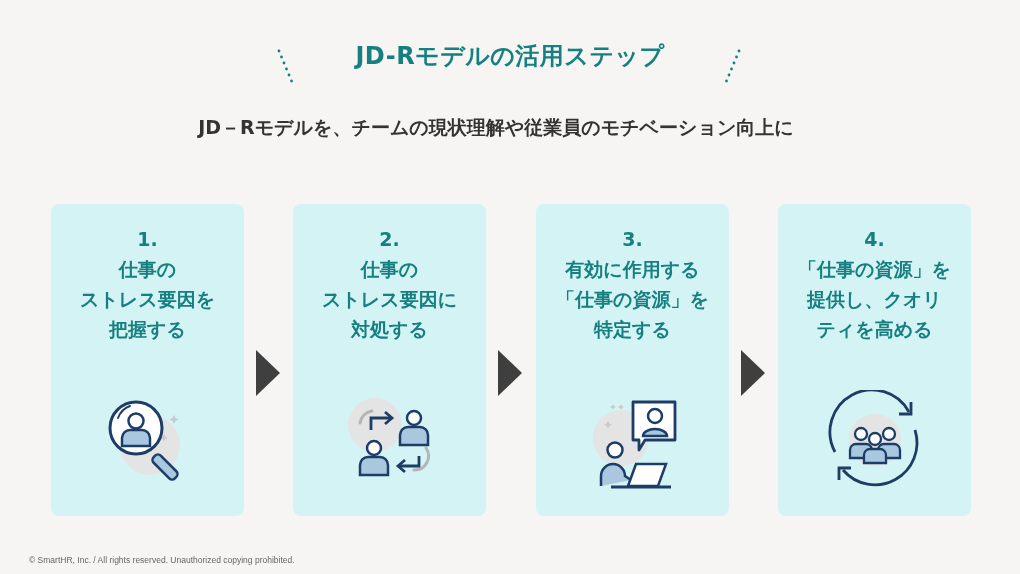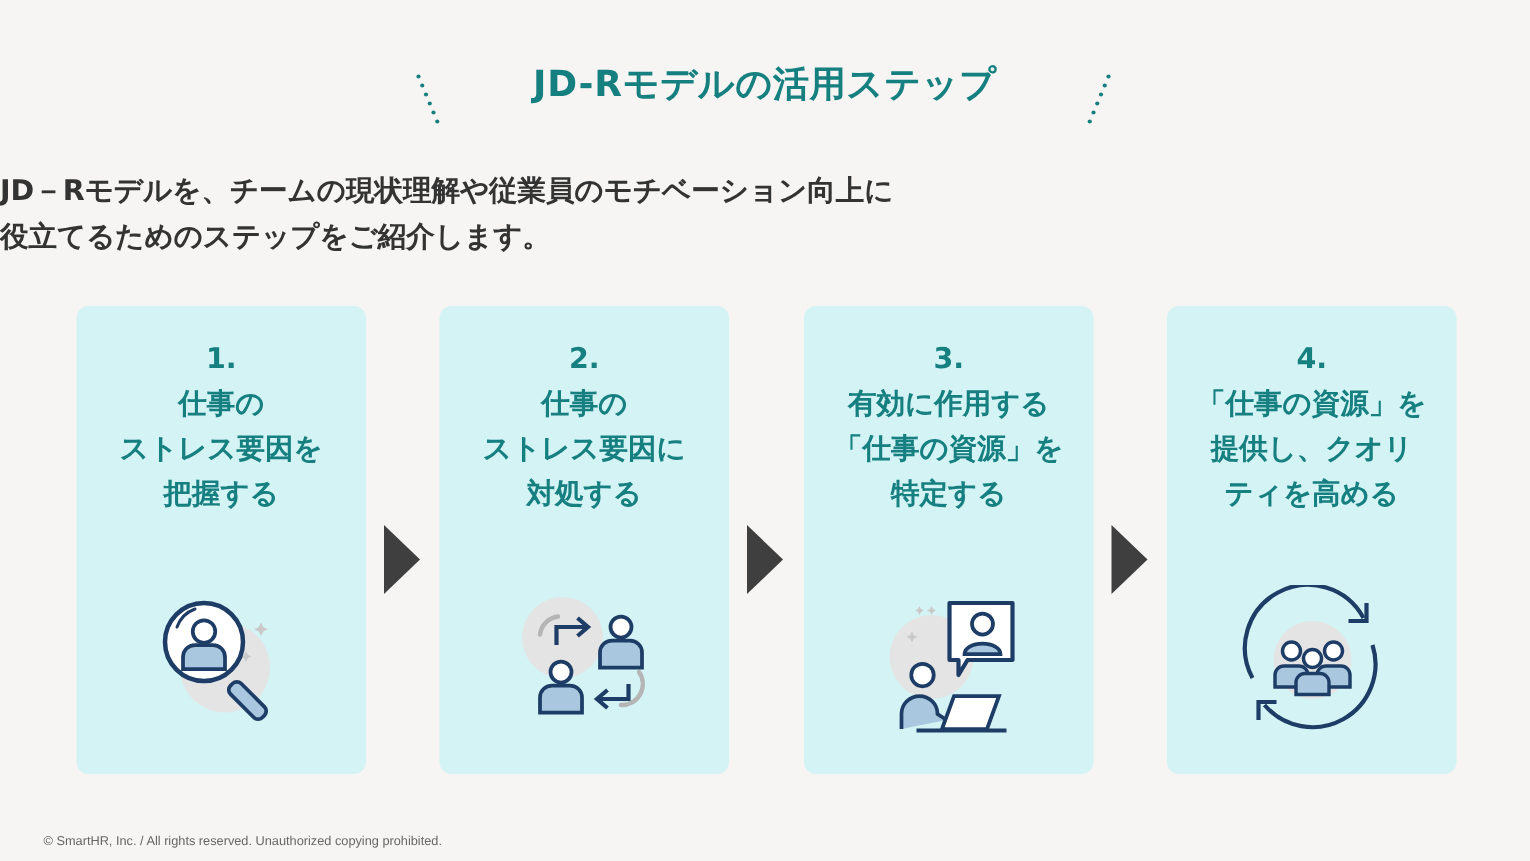--- a/index.html
+++ b/index.html
@@ -3,21 +3,21 @@
 <meta charset="utf-8">
 <style>
   html,body{margin:0;padding:0;}
   body{width:1020px;height:574px;background:#f6f5f3;position:relative;overflow:hidden;
        font-family:"DejaVu Sans","Liberation Sans",sans-serif;}
   .title-wrap{position:absolute;top:40px;left:0;width:1020px;text-align:center;}
   .title{display:inline-block;font-size:24px;font-weight:bold;color:#167f80;letter-spacing:0.5px;}
   .deco{position:absolute;top:48px;width:20px;height:40px;}
   .deco-left{left:276px;}
   .deco-right{left:722px;}
-  .subtitle{position:absolute;top:112px;left:0;width:992px;text-align:left;
+  .subtitle{position:absolute;top:112px;left:0;width:992px;text-align:center;
             font-size:19px;font-weight:bold;color:#333;line-height:31px;}
   .card{position:absolute;top:204px;width:193px;height:312px;background:#d4f3f4;border-radius:8px;}
   .card .num{position:absolute;top:24px;left:0;width:100%;text-align:center;font-size:19px;font-weight:bold;color:#167f80;}
   .card .text{position:absolute;top:50px;left:0;width:100%;text-align:center;font-size:19px;font-weight:bold;color:#167f80;line-height:30px;white-space:pre-line;}
   .card .icon{position:absolute;top:186px;left:50%;margin-left:-50px;width:100px;height:100px;}
   .arrow{position:absolute;top:350px;width:0;height:0;border-top:23px solid transparent;border-bottom:23px solid transparent;border-left:24px solid #3f3f3f;}
   .footer{position:absolute;left:13px;top:555px;font-size:8.5px;color:#666;font-family:"Liberation Sans",sans-serif;padding-left:16px;}
 </style>
 </head>
 <body>
@@ -41,21 +41,20 @@
       <circle cx="14.5" cy="9" r="1.4"></circle>
       <circle cx="12" cy="15" r="1.4"></circle>
       <circle cx="9.5" cy="21" r="1.4"></circle>
       <circle cx="7" cy="27" r="1.4"></circle>
       <circle cx="4.5" cy="33" r="1.4"></circle>
     </g>
 </svg>
 
 <div class="subtitle">
   <div>JD－Rモデルを、チームの現状理解や従業員のモチベーション向上に</div>
-  <div>役立てるためのステップをご紹介します。</div>
 </div>
 
 <div class="card" style="left:51px;">
   <div class="num">1.</div>
   <div class="text">仕事の
 ストレス要因を
 把握する</div>
   <svg class="icon" viewBox="0 0 100 100">
     <circle cx="52" cy="55" r="30" fill="#e4e4e4"></circle>
     <g fill="#c9c9c9">

